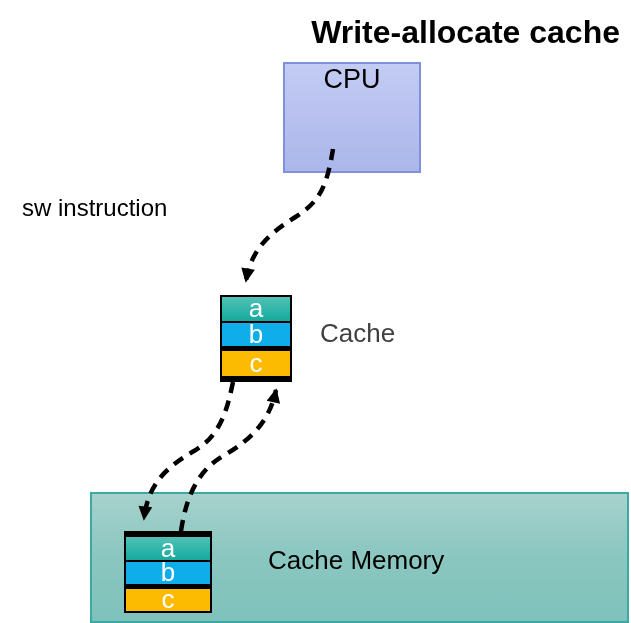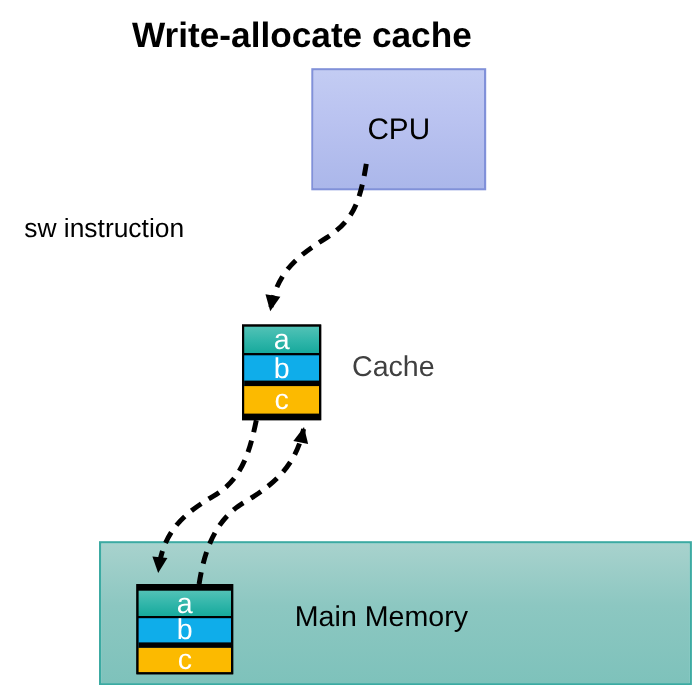--- a/index.html
+++ b/index.html
@@ -15,21 +15,21 @@
     background: #ffffff;
     overflow: hidden;
   }
 
   
   .title {
     position: absolute;
     left: 120px;
     top: 14px;
     width: 500px;
-    text-align: left;
+    text-align: right;
     font-size: 32px;
     font-weight: bold;
     color: #000;
     letter-spacing: 0;
     white-space: nowrap;
   }
   .sw-label {
     position: absolute;
     left: 22px;
     top: 194px;
@@ -53,27 +53,27 @@
     color: #000;
     white-space: nowrap;
     z-index: 3;
   }
 
   
   .cpu-box {
     position: absolute;
     left: 283px;
     top: 62px;
-    width: 159px;
+    width: 138px;
     height: 111px;
     box-sizing: border-box;
     border: 2px solid var(--cpu_border, #8191d9);
     background: linear-gradient(180deg, #c3ccf3 0%, var(--cpu_fill, #b9c2f0) 45%, #abb7ea 100%);
     display: flex;
-    align-items: center;
+    align-items: flex-start;
     justify-content: center;
     z-index: 1;
   }
   .cpu-box .cpu-text {
     font-size: 27px;
     color: #000;
   }
 
   
   .memory-rect {
@@ -165,21 +165,21 @@
 
   <div class="title">Write-allocate cache</div>
 
   <div class="sw-label">sw instruction</div>
 
   <div class="cpu-box">
     <span class="cpu-text">CPU</span>
   </div>
 
   <div class="memory-rect"></div>
-  <div class="memory-label">Main Memory</div>
+  <div class="memory-label">Cache Memory</div>
 
   <div class="stack cache-stack">
     <div class="row row-a">
       <span class="letter">a</span>
     </div>
     <div class="row row-b">
       <span class="letter">b</span>
     </div>
     <div class="row row-c">
       <span class="letter">c</span>

